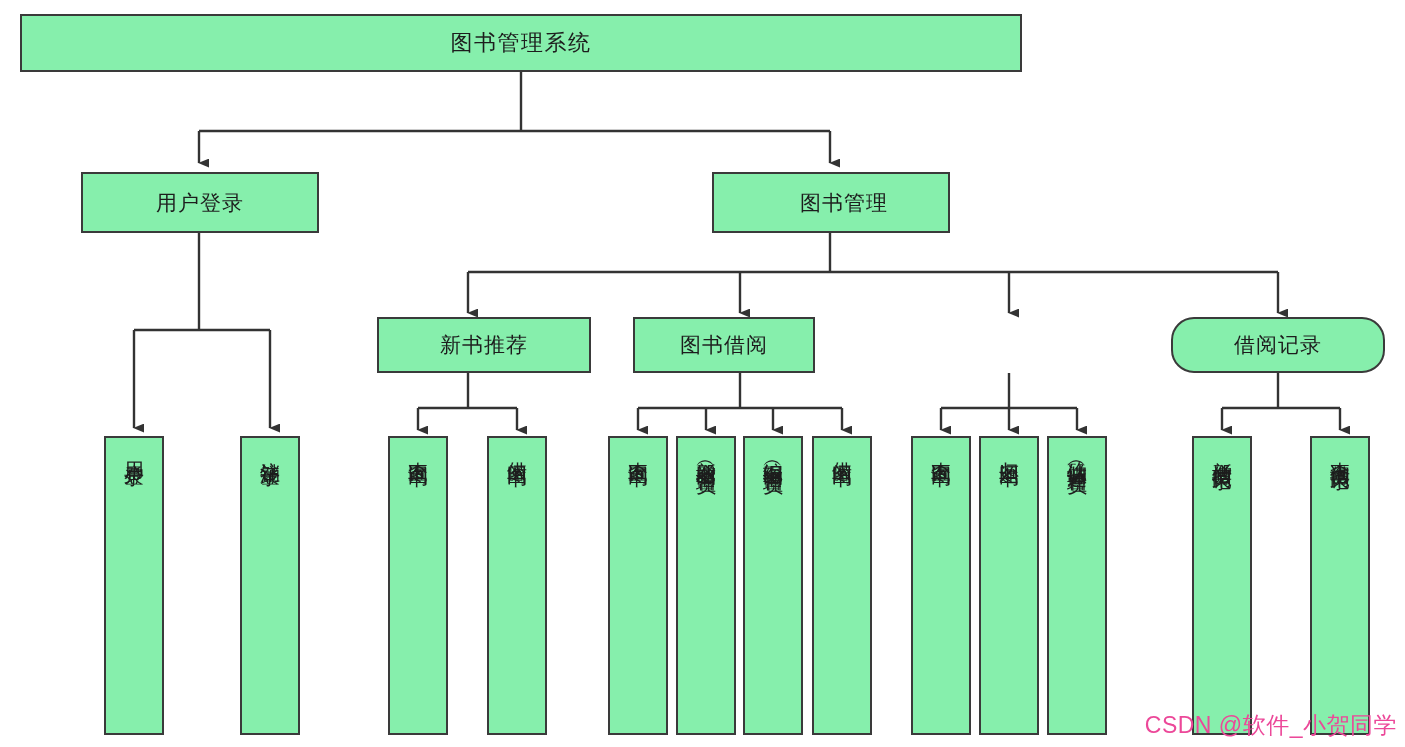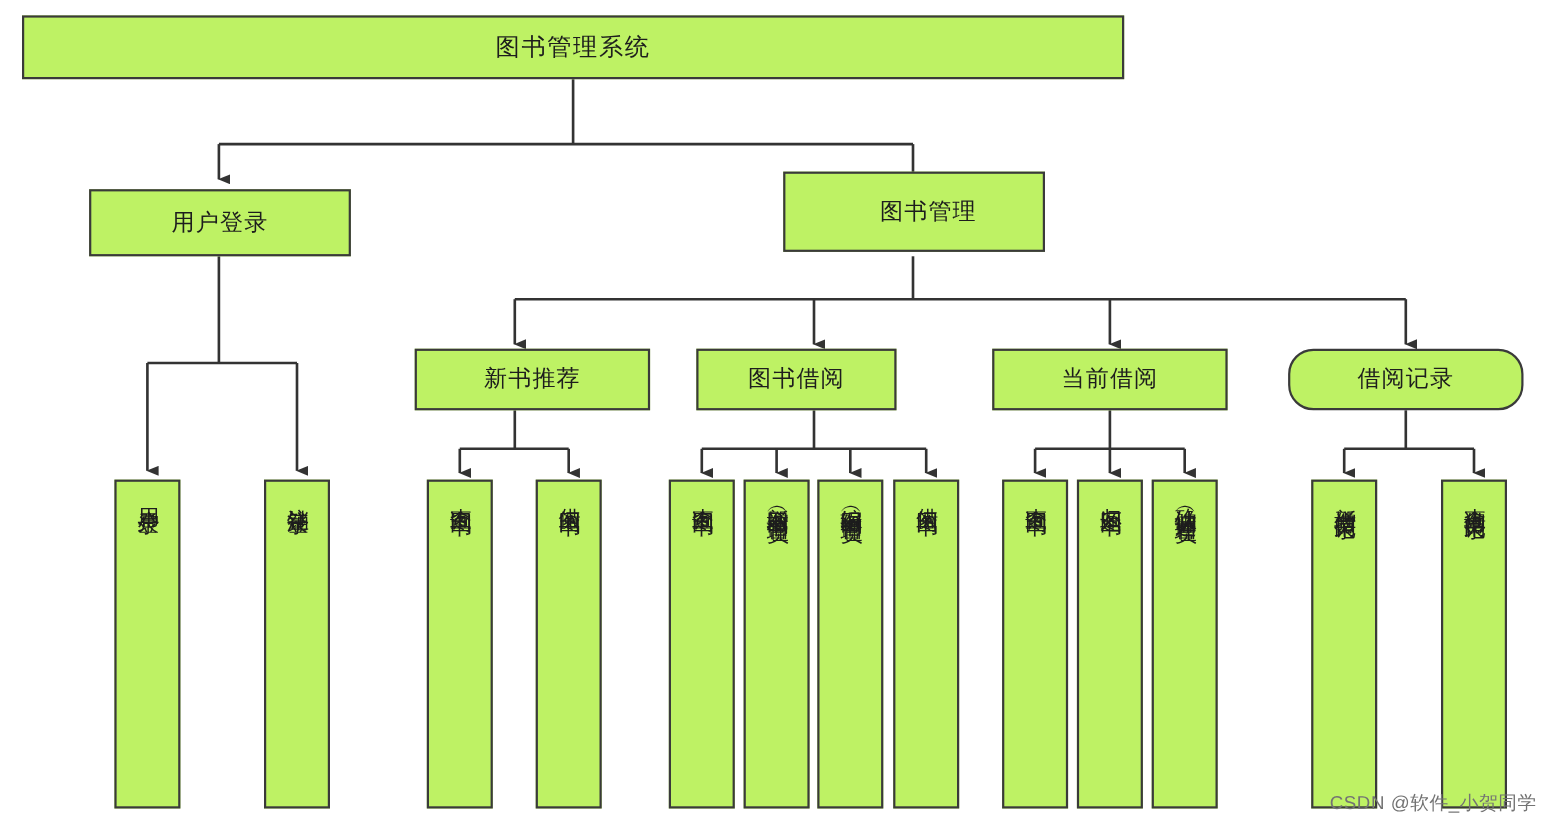--- a/index.html
+++ b/index.html
@@ -22,21 +22,21 @@
   svg.diagram-svg {
     position: absolute;
     left: 0;
     top: 0;
     width: 1405px;
     height: 747px;
   }
   .node-box {
     position: absolute;
     box-sizing: border-box;
-    background: #bef264;
+    background: #86efac;
     border: 2px solid #3a3a3a;
     display: flex;
     align-items: center;
     justify-content: center;
     color: #1d1d1d;
   }
   .node-h {
     font-size: 21px;
     letter-spacing: 1px;
     line-height: 1.1;
@@ -56,22 +56,22 @@
     font-size: 20px;
     line-height: 1.45;
     letter-spacing: 2px;
     white-space: nowrap;
     display: block;
   }
   .watermark {
     position: absolute;
     right: 8px;
     bottom: 6px;
-    font-size: 17px;
-    color: #737373;
+    font-size: 23px;
+    color: #ec4899;
     letter-spacing: 0.5px;
     white-space: nowrap;
     user-select: none;
   }
 </style>
 </head>
 <body>
 
 <div id="diagram-root">
 
@@ -125,32 +125,29 @@
     </g>
   </svg>
 
   <div class="node-box node-h node-root" style="left:20px; top:14px; width:1002px; height:58px;">
     <span>图书管理系统</span>
   </div>
 
   <div class="node-box node-h" style="left:81px; top:172px; width:238px; height:61px;">
     <span>用户登录</span>
   </div>
-  <div class="node-box node-h" style="left:712px; top:156px; width:238px; height:73px;padding-left:26px;">
+  <div class="node-box node-h" style="left:712px; top:172px; width:238px; height:61px;padding-left:26px;">
     <span>图书管理</span>
   </div>
 
   <div class="node-box node-h" style="left:377px; top:317px; width:214px; height:56px;">
     <span>新书推荐</span>
   </div>
   <div class="node-box node-h" style="left:633px; top:317px; width:182px; height:56px;">
     <span>图书借阅</span>
-  </div>
-  <div class="node-box node-h" style="left:902px; top:317px; width:214px; height:56px;">
-    <span>当前借阅</span>
   </div>
   <div class="node-box node-h" style="left:1171px; top:317px; width:214px; height:56px;border-radius:23px;">
     <span>借阅记录</span>
   </div>
 
   <div class="node-box node-v" style="left:104px; top:436px; width:60px; height:299px;">
     <span class="vlabel">用户登录</span>
   </div>
   <div class="node-box node-v" style="left:240px; top:436px; width:60px; height:299px;">
     <span class="vlabel">注销登录</span>

